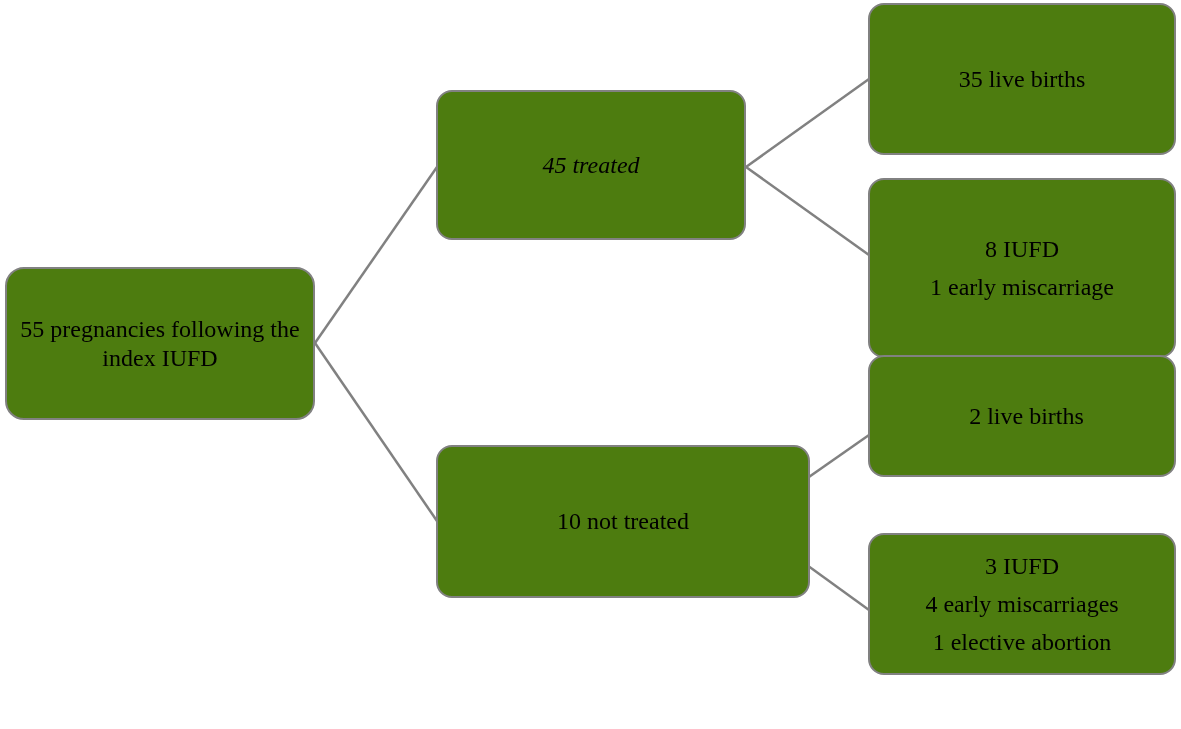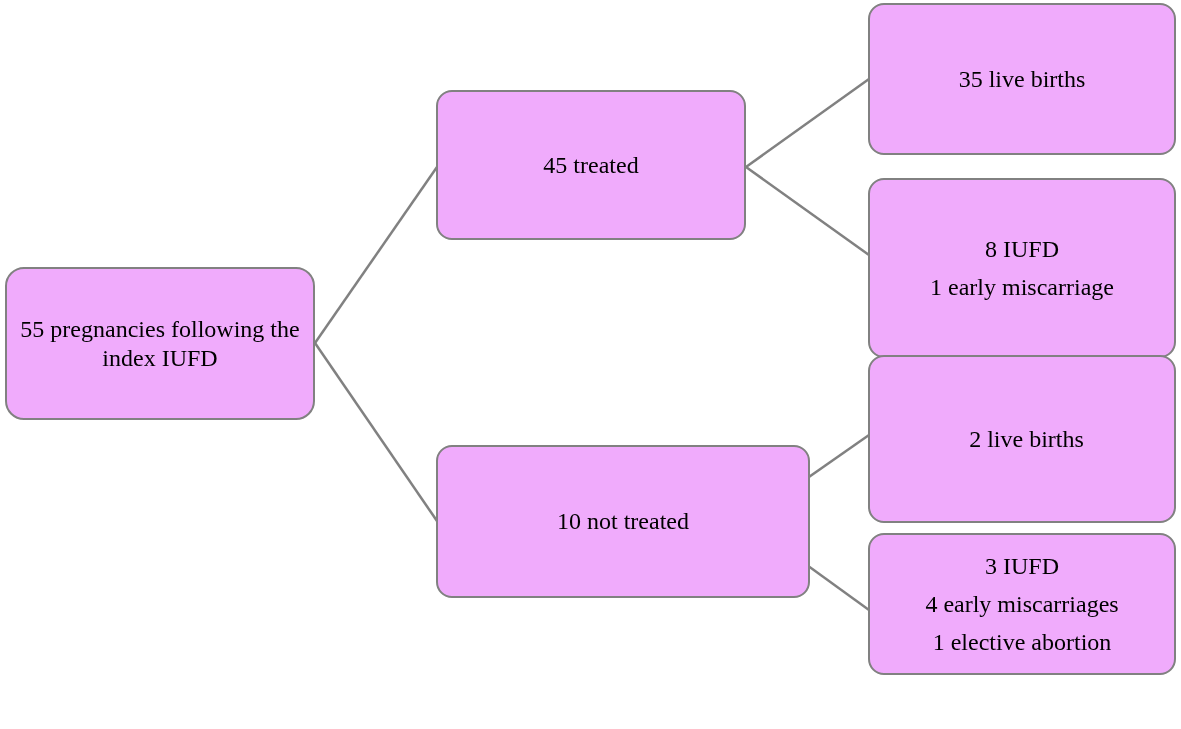--- a/index.html
+++ b/index.html
@@ -19,36 +19,36 @@
   .connectors {
     position: absolute;
     left: 0;
     top: 0;
   }
   .node {
     position: absolute;
     box-sizing: border-box;
     border: 2px solid #818181;
     border-radius: 16px;
-    background: #f0abfc;
+    background: #4d7c0f;
     display: flex;
     flex-direction: column;
     align-items: center;
     justify-content: center;
     text-align: center;
     font-size: 24px;
     line-height: 1.18;
     padding: 4px 12px;
   }
   .node-root      { left: 5px;   top: 267px; width: 310px; height: 153px; border-radius: 19px; }
-  .node-treated   { left: 436px; top: 90px;  width: 310px; height: 150px; }
+  .node-treated   { left: 436px; top: 90px;  width: 310px; height: 150px; font-style: italic; }
   .node-untreated { left: 436px; top: 445px; width: 374px; height: 153px; }
   .node-r1        { left: 868px; top: 3px;   width: 308px; height: 152px; }
   .node-r2        { left: 868px; top: 178px; width: 308px; height: 180px; }
-  .node-r3        { left: 868px; top: 355px; width: 308px; height: 168px; padding-left: 21px; }
+  .node-r3        { left: 868px; top: 355px; width: 308px; height: 122px; padding-left: 21px; }
   .node-r4        { left: 868px; top: 533px; width: 308px; height: 142px; }
   .node-line {
     margin: 5px 0;
   }
   .footnote {
     position: absolute;
     left: 2px;
     top: 690px;
     font-size: 27px;
     line-height: 1.1;

